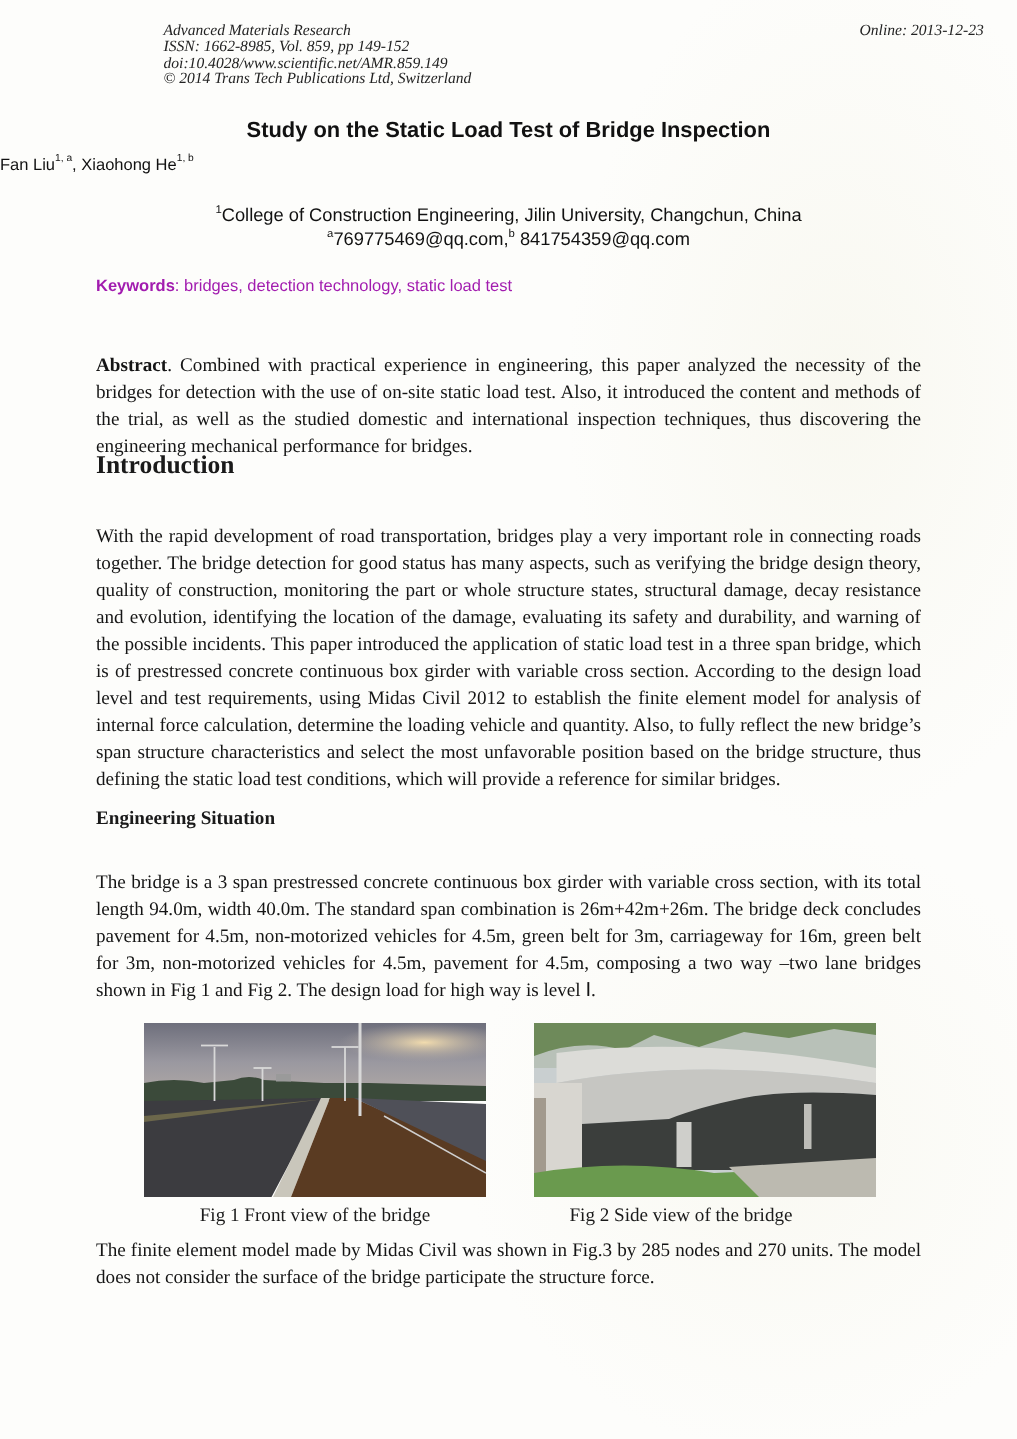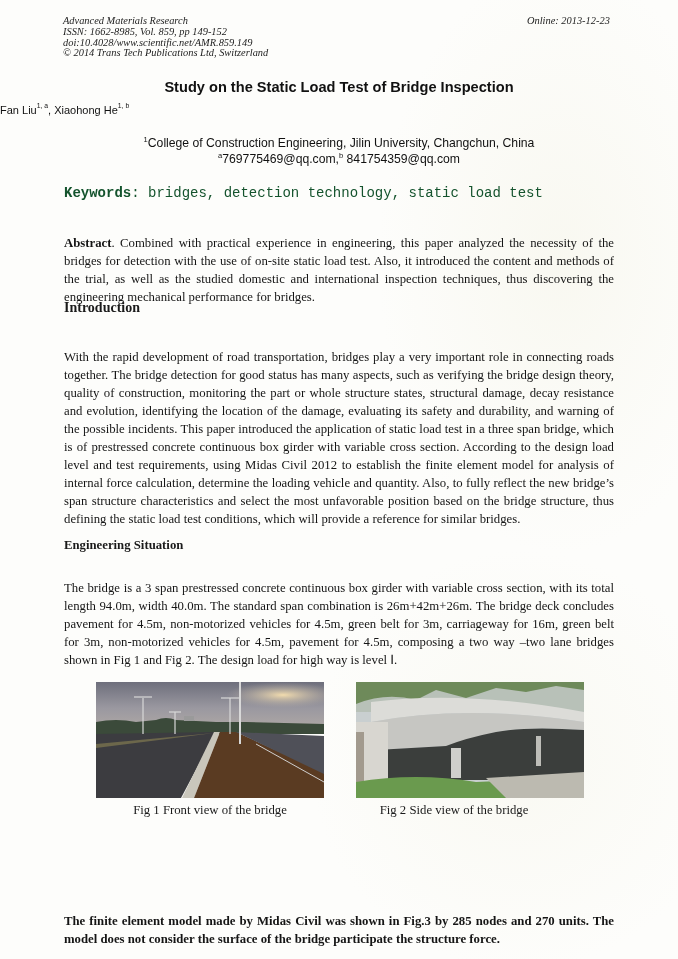--- a/index.html
+++ b/index.html
@@ -7,49 +7,49 @@
     width:678px; height:959px; overflow:hidden; position:relative;
     background:#fdfdfb;
     font-family:"Liberation Serif", serif; color:#1a1a1a;
   }
   .watermark {
     position:absolute; left:0; top:0; width:678px; height:959px; pointer-events:none;
     background:
       radial-gradient(ellipse 260px 420px at 560px 260px, rgba(245,244,232,0.55), rgba(255,255,255,0) 70%),
       radial-gradient(ellipse 300px 300px at 520px 760px, rgba(245,244,232,0.45), rgba(255,255,255,0) 70%);
   }
-  .hdr { position:absolute; font-style:italic; font-size:10.4px; line-height:10.8px; color:#222; }
+  .hdr { position:absolute; font-style:italic; font-size:10.4px; line-height:10.8px; color:#222;margin-left:46px; }
   .hdr-left { left:63px; top:16px; }
   .hdr-right { left:527px; top:16px; }
   .title { position:absolute; left:0; width:678px; top:79px; text-align:center;
     font-family:"Liberation Sans", sans-serif; font-weight:bold; font-size:14.6px; color:#111; }
   .authors { position:absolute; left:0; width:538px; top:104px; text-align:left;
     font-family:"Liberation Sans", sans-serif; font-size:11px; color:#111; }
   sup { font-size:62%; vertical-align:6px; line-height:0; }
   .affil { position:absolute; left:0; width:678px; top:135px; text-align:center;
     font-family:"Liberation Sans", sans-serif; font-size:12.2px; line-height:16px; color:#111; }
   .affil sup { vertical-align:5px; }
   .keywords { position:absolute; left:64px; top:185px; width:550px;
-    font-family:Liberation Mono, monospace; font-size:14px; color:#14532d; }
+    font-family:Liberation Sans, sans-serif; font-size:11px; color:#a21caf; }
   .keywords b { font-weight:bold; }
   .para { position:absolute; left:64px; width:550px; font-size:12.75px; line-height:18px;
     text-align:justify; color:#151515;margin-top:24px; }
   .para b { font-weight:bold; }
   .abstract { top:210px; }
-  .h-intro { position:absolute; left:64px; top:300px; font-weight:bold; font-size:14px; }
+  .h-intro { position:absolute; left:64px; top:300px; font-weight:bold; font-size:17px; }
   .intro { top:324px; }
   .h-eng { position:absolute; left:64px; top:538px; font-weight:bold; font-size:12.75px; }
   .eng { top:555px; }
   .fig { position:absolute; top:682px; width:228px; height:116px; overflow:hidden; }
   .fig1 { left:96px; }
   .fig2 { left:356px; }
   .cap { position:absolute; top:803px; font-size:12.75px; text-align:center; width:260px; }
   .cap1 { left:80px; }
   .cap2 { left:324px; }
-  .final { top:888px;font-weight:bold; }
+  .final { top:800px; }
 </style>
 </head>
 <body>
 
 <div class="watermark"></div>
 
 <div class="hdr hdr-left">
   <div>Advanced Materials Research</div>
   <div>ISSN: 1662-8985, Vol. 859, pp 149-152</div>
   <div>doi:10.4028/www.scientific.net/AMR.859.149</div>

